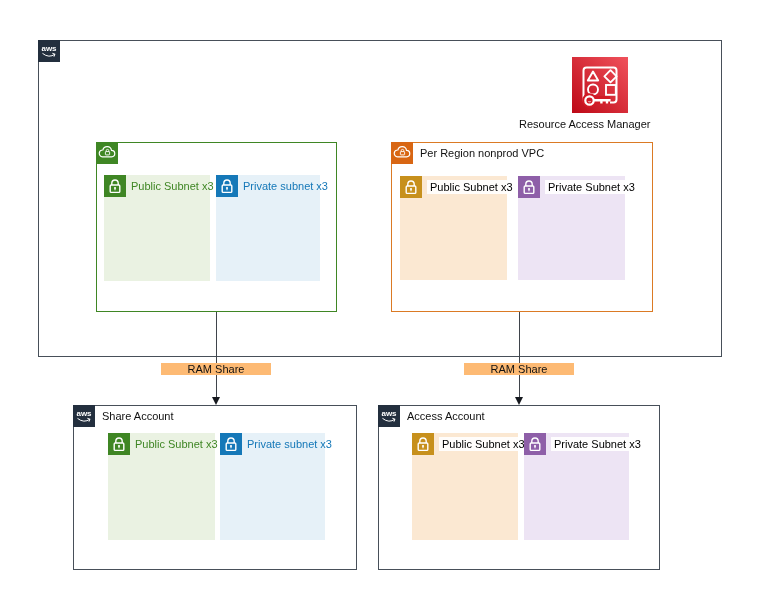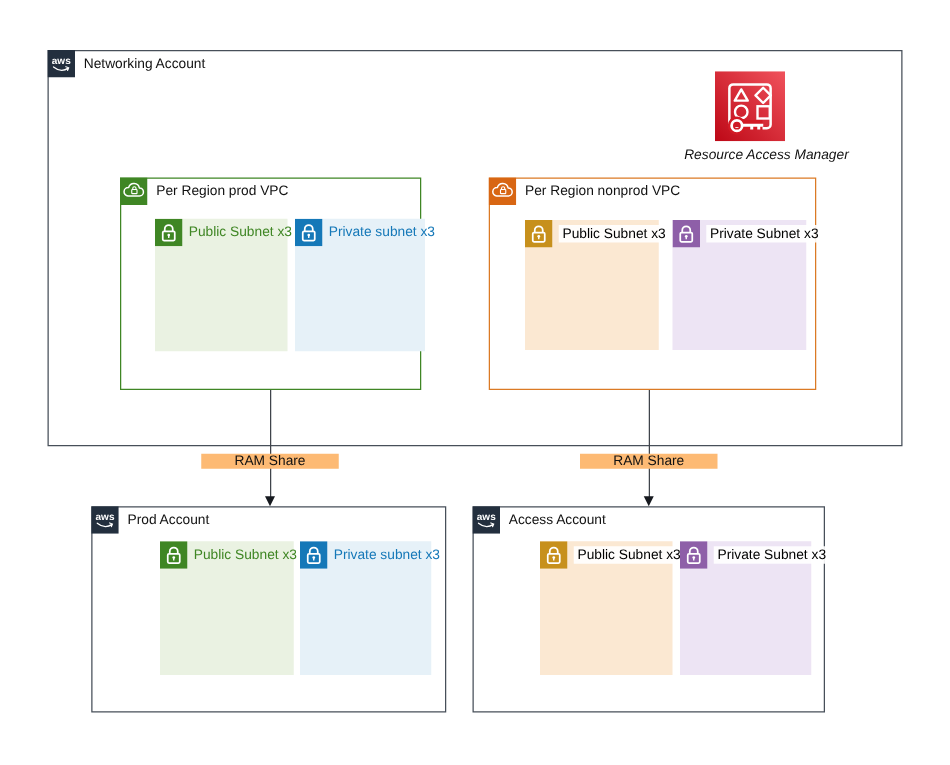--- a/index.html
+++ b/index.html
@@ -11,21 +11,21 @@
   #prod-account{left:73px;top:405px;width:284px;height:165px;}
   #nonprod-account{left:378px;top:405px;width:282px;height:165px;}
 
   .vpc{position:absolute;background:#fff;box-sizing:border-box;}
   #prod-vpc{left:57px;top:101px;width:241px;height:170px;border:1px solid var(--green,#3F8624);}
   #nonprod-vpc{left:352px;top:101px;width:262px;height:170px;border:1px solid var(--orange-border,#DB7A24);padding-left:28px;}
 
   .hdr-icon{position:absolute;left:-1px;top:-1px;width:44px;height:22px;}
   .hdr-label{position:absolute;left:28px;top:-1px;height:22px;line-height:22px;white-space:nowrap;color:#111;}
 
-  .subnet{position:absolute;margin-left:20px;}
+  .subnet{position:absolute;}
   .subnet .lock{position:absolute;left:0;top:0;width:22px;height:22px;}
   .subnet .s-label{position:absolute;left:27px;top:4px;white-space:nowrap;line-height:14px;}
   .subnet.green{background:var(--green-bg,#EAF2E2);}
   .subnet.green .s-label{color:var(--green,#3F8624);}
   .subnet.blue{background:var(--blue-bg,#E6F1F8);}
   .subnet.blue .s-label{color:var(--blue,#1578B8);}
   .subnet.amber{background:var(--orange-bg,#FBE8D2);}
   .subnet.purple{background:var(--purple-bg,#EDE4F4);}
   .subnet.amber .s-label,.subnet.purple .s-label{color:#000;background:rgba(255,255,255,.9);padding:0 3px;}
 
@@ -34,21 +34,21 @@
   .vpcicon-green .bg{fill:var(--green,#3F8624);}
   .vpcicon-orange .bg{fill:var(--orange,#D86613);}
   .lock-green .bg{fill:var(--green,#3F8624);}
   .lock-blue .bg{fill:var(--blue,#1578B8);}
   .lock-amber .bg{fill:var(--amber,#C7901C);}
   .lock-purple .bg{fill:var(--purple,#8E5FA8);}
   .ram-stop1{stop-color:var(--red-dark,#BD0816);}
   .ram-stop2{stop-color:var(--red-light,#F0525C);}
 
   #ram-icon{position:absolute;left:533px;top:16px;width:56px;height:56px;}
-  #ram-label{position:absolute;left:480px;top:77px;width:160px;text-align:right;white-space:nowrap;font-style:italic;}
+  #ram-label{position:absolute;left:480px;top:77px;width:160px;text-align:left;white-space:nowrap;}
 
   .arrow-line{position:absolute;width:1px;background:#3F444B;}
   #arrow1{left:216px;top:312px;height:86px;}
   #arrow2{left:519px;top:312px;height:86px;}
   .arrow-head{position:absolute;width:0;height:0;border-left:4.5px solid transparent;
               border-right:4.5px solid transparent;border-top:8px solid #16191F;}
   #head1{left:212px;top:397px;}
   #head2{left:515px;top:397px;}
   .arrow-label{position:absolute;width:110px;text-align:center;color:#111;background:#fdba74;}
   #alabel1{left:161px;top:363px;}
@@ -60,21 +60,20 @@
 <div id="canvas">
 
   <div id="networking" class="frame">
     <span class="hdr-icon">
       <svg class="aws-badge" viewBox="0 0 22 22" width="22" height="22">
         <rect class="bg" width="22" height="22"></rect>
         <text x="11" y="11" text-anchor="middle" font-size="8" font-weight="bold" fill="#fff" font-family="Liberation Sans, sans-serif">aws</text>
         <path d="M4.8,13.6 q6.2,5 12,0.7 m-2.1,-0.9 l2.2,0.8 l-0.8,2.1" stroke="#fff" stroke-width="1" fill="none" stroke-linecap="round"></path>
       </svg>
     </span>
-    <span class="hdr-label">Networking Account</span>
 
     <span id="ram-icon">
       <svg viewBox="0 0 56 56" width="56" height="56">
         <defs>
           <linearGradient id="ramg" x1="0" y1="1" x2="1" y2="0">
             <stop offset="0" class="ram-stop1"></stop>
             <stop offset="1" class="ram-stop2"></stop>
           </linearGradient>
         </defs>
         <rect width="56" height="56" fill="url(#ramg)"></rect>
@@ -95,21 +94,20 @@
 
     <div id="prod-vpc" class="vpc">
       <span class="hdr-icon">
         <svg class="vpcicon-green" viewBox="0 0 22 22" width="22" height="22">
           <rect class="bg" width="22" height="22"></rect>
           <path d="M6.4,14.8 a3.4,3.4 0 1 1 0.5,-6.8 a4.4,4.4 0 0 1 8.6,0.4 a3.1,3.1 0 0 1 0.1,6.4 z" fill="none" stroke="#fff" stroke-width="1.2" stroke-linejoin="round"></path>
           <path d="M10.2,9.6 v-0.9 a1.3,1.3 0 0 1 2.6,0 v0.9" fill="none" stroke="#fff" stroke-width="0.9"></path>
           <rect x="9.4" y="9.6" width="4.2" height="3.3" rx="0.5" fill="none" stroke="#fff" stroke-width="0.9"></rect>
         </svg>
       </span>
-      <span class="hdr-label">Per Region prod VPC</span>
 
       <div class="subnet green" style="left:7px;top:32px;width:106px;height:106px;">
         <span class="lock">
           <svg class="lock-green" viewBox="0 0 22 22" width="22" height="22">
             <rect class="bg" width="22" height="22"></rect>
             <path d="M7.8,10 V8.2 a3.2,3.2 0 0 1 6.4,0 V10" fill="none" stroke="#fff" stroke-width="1.4"></path>
             <rect x="6.2" y="10" width="9.6" height="7.4" rx="1" fill="none" stroke="#fff" stroke-width="1.4"></rect>
             <circle cx="11" cy="13" r="1.1" fill="#fff"></circle>
             <path d="M11,13.6 v1.7" stroke="#fff" stroke-width="1.1"></path>
           </svg>
@@ -179,21 +177,21 @@
   <div id="alabel2" class="arrow-label">RAM Share</div>
 
   <div id="prod-account" class="frame">
     <span class="hdr-icon">
       <svg class="aws-badge" viewBox="0 0 22 22" width="22" height="22">
         <rect class="bg" width="22" height="22"></rect>
         <text x="11" y="11" text-anchor="middle" font-size="8" font-weight="bold" fill="#fff" font-family="Liberation Sans, sans-serif">aws</text>
         <path d="M4.8,13.6 q6.2,5 12,0.7 m-2.1,-0.9 l2.2,0.8 l-0.8,2.1" stroke="#fff" stroke-width="1" fill="none" stroke-linecap="round"></path>
       </svg>
     </span>
-    <span class="hdr-label">Prod Account</span>
+    <span class="hdr-label">Share Account</span>
 
     <div class="subnet green" style="left:34px;top:27px;width:107px;height:107px;">
       <span class="lock">
         <svg class="lock-green" viewBox="0 0 22 22" width="22" height="22">
           <rect class="bg" width="22" height="22"></rect>
           <path d="M7.8,10 V8.2 a3.2,3.2 0 0 1 6.4,0 V10" fill="none" stroke="#fff" stroke-width="1.4"></path>
           <rect x="6.2" y="10" width="9.6" height="7.4" rx="1" fill="none" stroke="#fff" stroke-width="1.4"></rect>
           <circle cx="11" cy="13" r="1.1" fill="#fff"></circle>
           <path d="M11,13.6 v1.7" stroke="#fff" stroke-width="1.1"></path>
         </svg>

